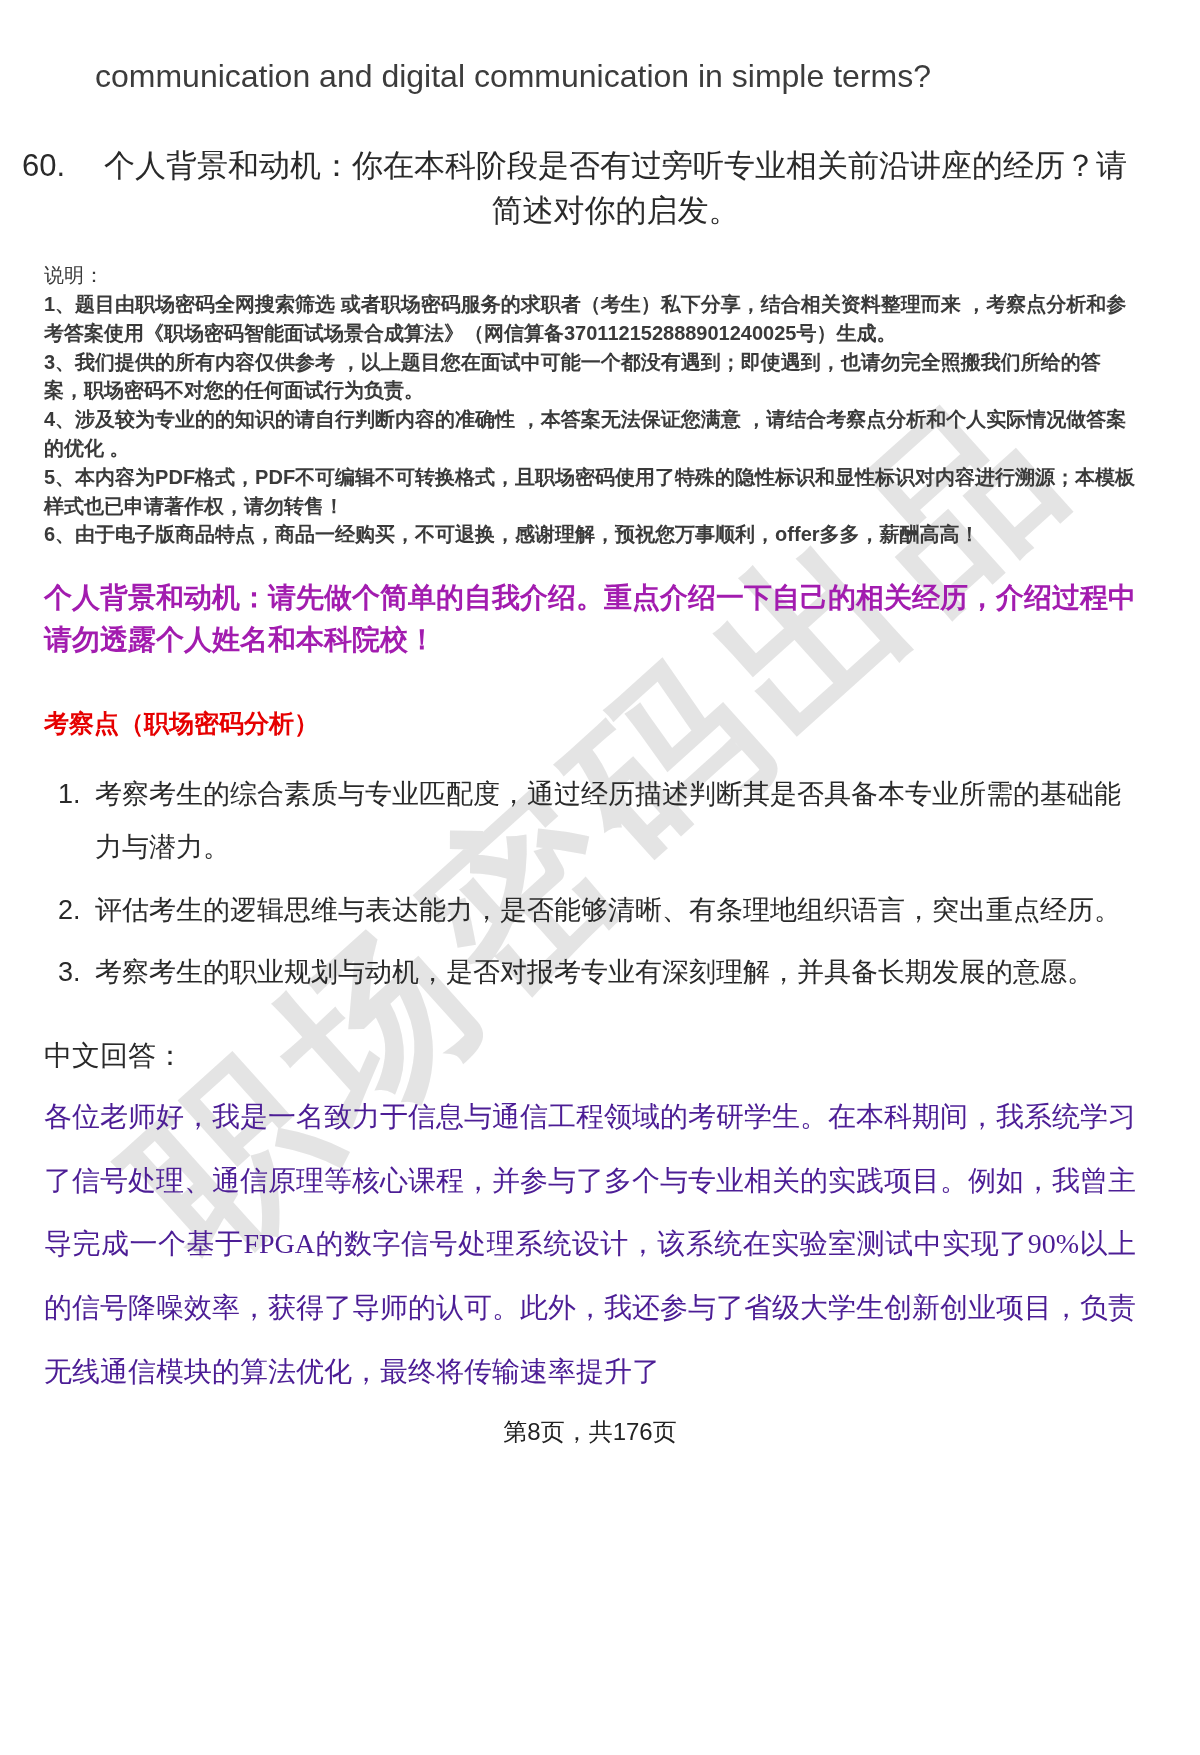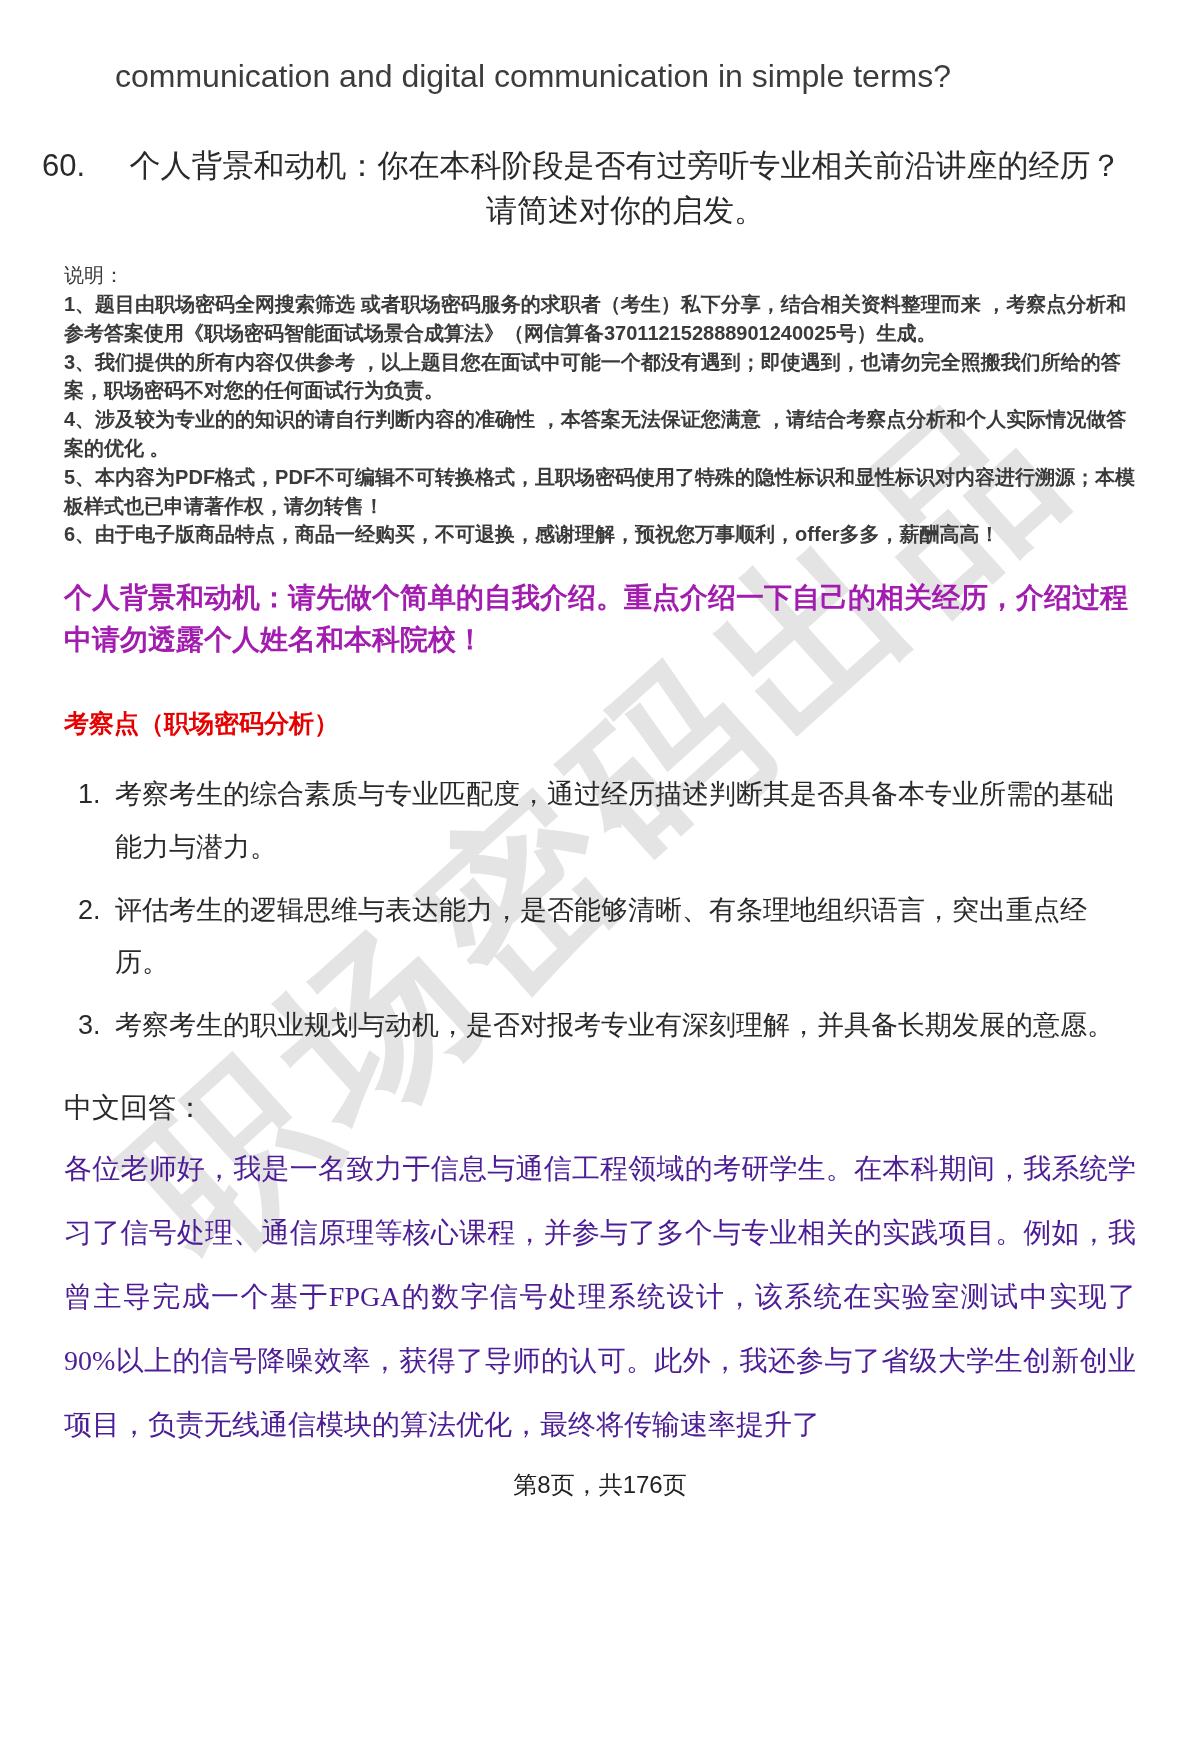--- a/index.html
+++ b/index.html
@@ -11,21 +11,21 @@
     color: #262626;
   }
   .watermark {
     position: absolute; left: 50%; top: 47%;
     transform: translate(-50%, -50%) rotate(-42deg);
     font-size: 180px; font-weight: bold;
     color: rgba(165,165,165,0.30);
     letter-spacing: 16px; white-space: nowrap;
     pointer-events: none; z-index: 0;
   }
-  .content { position: relative; z-index: 1; padding: 54px 64px 0 64px; }
+  .content { position: relative; z-index: 1; padding: 54px 64px 0 44px; }
 
   .q-cont {
     margin-left: 51px; width: 852px;
     font-size: 32px; line-height: 1.4; color: #3c3c3c;
   }
 
   .question { margin-top: 44px; display: flex; font-size: 31px; line-height: 1.46; color: #2a2a2a; }
   .q-num { flex: none; width: 73px; margin-left: -22px; }
   .q-text { flex: 1; text-align: center; }
 

